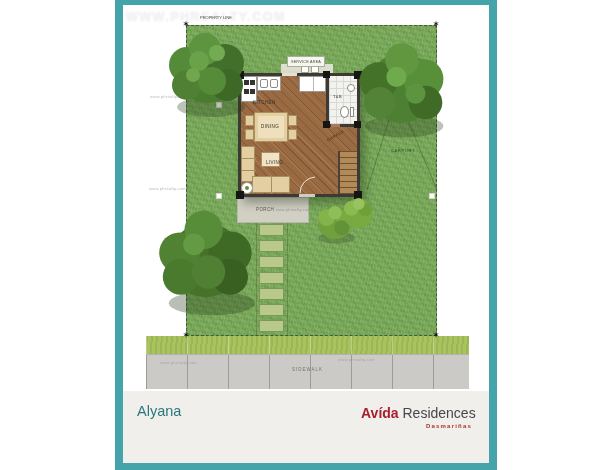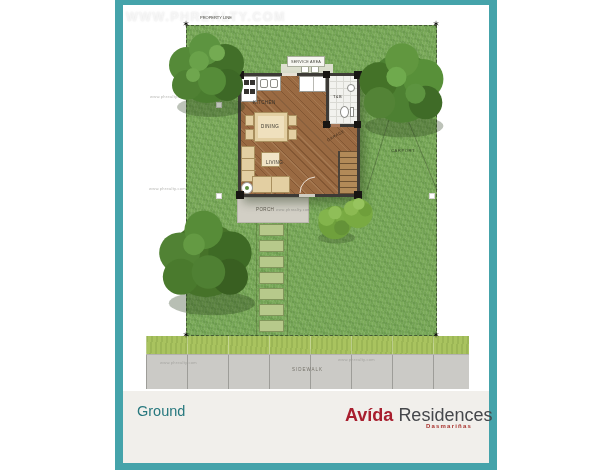--- a/index.html
+++ b/index.html
@@ -64,21 +64,21 @@
         font-size:3.8px;color:#4a4a42;text-align:center;line-height:10px;letter-spacing:.2px;box-sizing:border-box;}
   .machine{position:absolute;width:8px;height:7px;background:#fff;border:1px solid #9aa08e;box-sizing:border-box;z-index:5;}
   
   .carport-label{left:382px;top:148px;width:42px;text-align:center;font-size:4.2px;letter-spacing:.5px;
         color:rgba(40,48,30,0.8);z-index:3;}
   .setback{position:absolute;width:6px;height:6px;background:#fff;border:1px solid #d6d6d0;box-sizing:border-box;z-index:3;}
   .tree{z-index:6;}
   
   .footer{left:123px;top:391px;width:366px;height:72px;background:#f1efeb;z-index:2;}
   .footer-title{left:137px;top:402px;z-index:3;font-size:14.5px;line-height:19px;color:#27787e;font-weight:500;}
-  .logo{left:345px;top:405px;z-index:3;font-size:18px;white-space:nowrap;}
+  .logo{left:361px;top:405px;z-index:3;font-size:14px;white-space:nowrap;}
   .logo .brand{font-weight:bold;color:#a81e2e;}
   .logo .residences{color:#45474b;}
   .logo-sub{left:360px;top:423px;width:112px;text-align:right;z-index:3;
         font-size:6px;font-weight:bold;letter-spacing:1.2px;color:#a8332e;}
 </style>
 </head>
 <body>
 
 <div class="stage">
 
@@ -248,20 +248,20 @@
   </svg>
   <svg class="abs tree" style="left:336px;top:190px;" width="44" height="44" viewBox="0 0 60 60">
     <circle cx="30" cy="32" r="20" fill="#79aa42"></circle>
       <circle cx="21" cy="25" r="10" fill="#8cba52"></circle>
     <circle cx="40" cy="27" r="9" fill="#6f9f3b"></circle>
       <circle cx="31" cy="19" r="8" fill="#97c45e"></circle>
   </svg>
 
   <div class="abs footer"></div>
   <div class="abs footer-title">
-    <div>Ground</div>
+    <div>Alyana</div>
   </div>
   <div class="abs logo">
     <span class="brand">Avída</span><span class="residences"> </span><span class="residences">Residences</span>
   </div>
   <div class="abs logo-sub">Dasmariñas</div>
 
 </div>
 
 </body></html>

